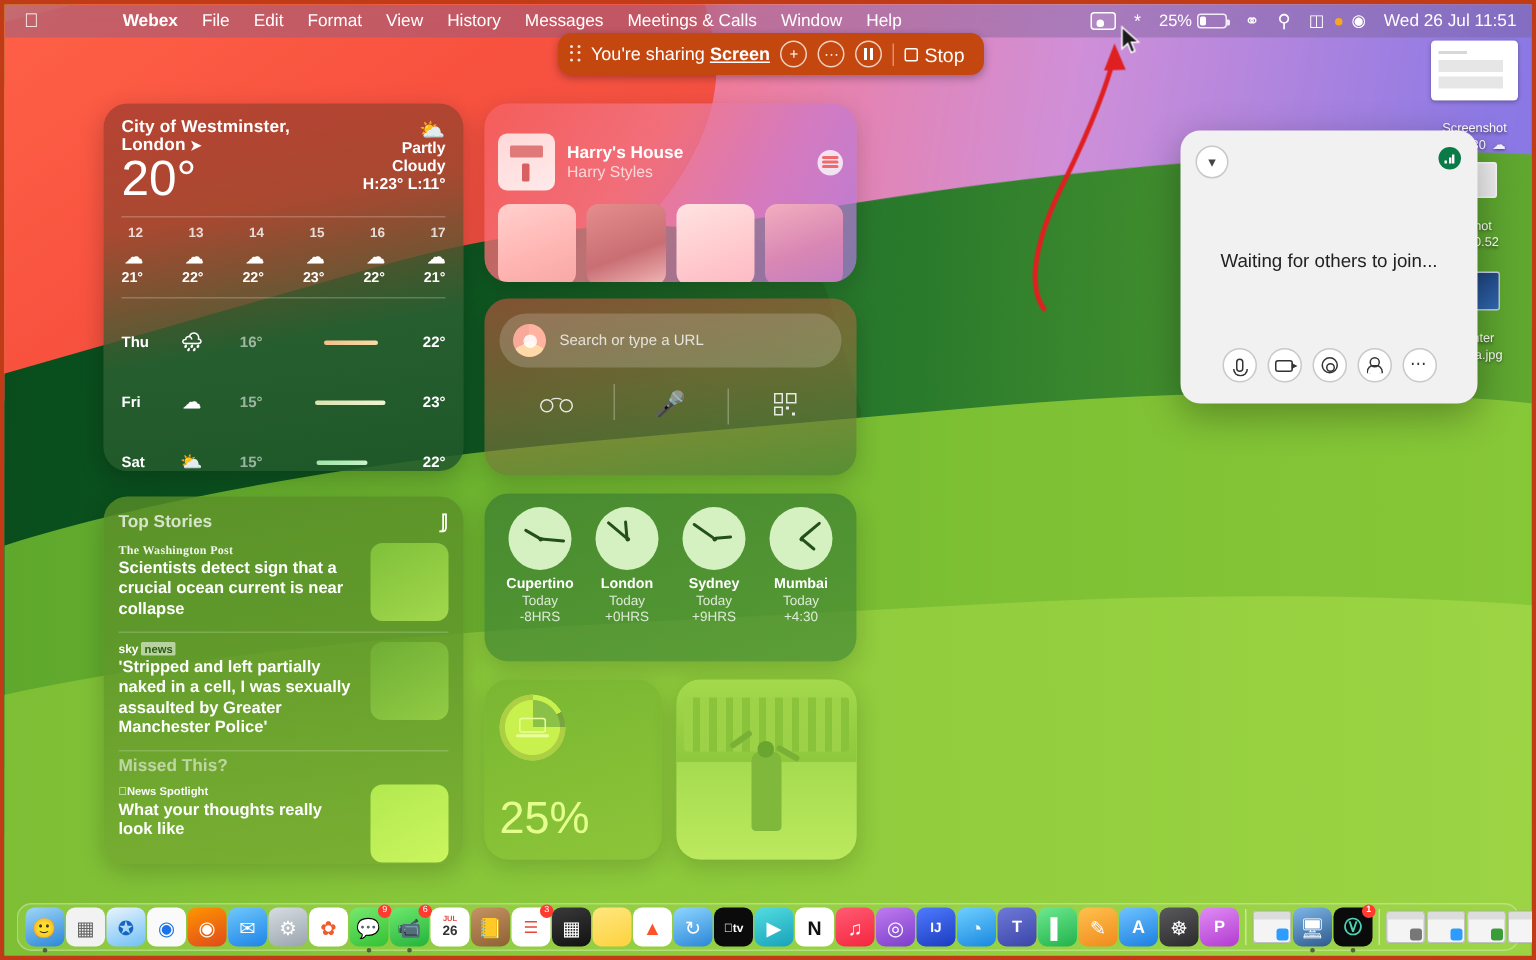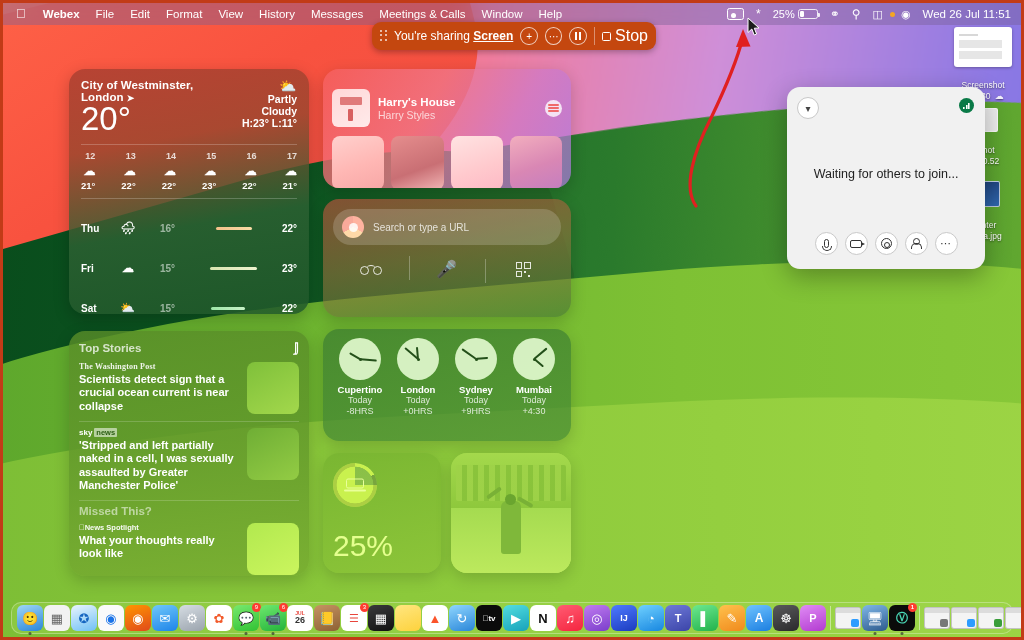--- a/index.html
+++ b/index.html
@@ -71,21 +71,21 @@
     position:absolute; left:0; right:0; top:0; height:22px;
     background:rgba(120,95,150,0.42);
     backdrop-filter:blur(14px);
     display:flex; align-items:center;
     color:#fff; font-size:11.5px;
     padding:0 8px;
     z-index:40;
   }
   .mb-left { display:flex; align-items:center; gap:0; }
   .mb-item { padding:0 8px; line-height:22px; white-space:nowrap; cursor:default; }
-  .mb-item.app { font-weight:bold; }
+  .mb-item.app { font-weight:bold;margin-left:39px; }
   .mb-apple { padding:0 9px 0 5px; font-size:13px; line-height:22px; }
   .mb-right { margin-left:auto; display:flex; align-items:center; gap:0; padding-right:2px; }
   .mb-ritem { padding:0 6px; line-height:22px; display:flex; align-items:center; }
   .mb-share-icon {
     width:17px; height:12px; border:1.6px solid #fff; border-radius:2.5px;
     position:relative; background:rgba(255,255,255,0.10);
   }
   .mb-share-icon::after{
     content:""; position:absolute; left:3px; bottom:1px;
     width:5px; height:5px; border-radius:50% 50% 40% 40%; background:#fff;
@@ -104,21 +104,21 @@
     display:flex; align-items:center; gap:7px;
     padding:0 8px; color:#fff; font-size:12px;
     box-shadow:0 2px 6px rgba(0,0,0,0.30);
     z-index:45;
   }
   .grip { width:7px; height:13px; display:grid; grid-template-columns:2px 2px; grid-template-rows:repeat(3,2px); gap:2.5px 3px; opacity:.85;}
   .grip i{ background:#fff; border-radius:50%; width:2px;height:2px; }
   .share-text { white-space:nowrap; }
   .share-text u { font-weight:bold; }
   .rnd-btn { width:18px;height:18px;border-radius:50%;border:1.2px solid rgba(255,255,255,0.75);display:flex;align-items:center;justify-content:center;font-size:10px;cursor:pointer;}
-  .stop-btn { display:flex;align-items:center;gap:4px;padding-left:7px;border-left:1px solid rgba(255,255,255,0.40);cursor:pointer;font-size:16px;}
+  .stop-btn { display:flex;align-items:center;gap:4px;padding-left:7px;border-left:1px solid rgba(255,255,255,0.40);cursor:pointer;font-size:13px;}
   .stop-sq { width:9px;height:9px;border:1.3px solid #fff;border-radius:1.5px;}
   .pause-ic{ display:flex;gap:2px;}
   .pause-ic i{ width:2px;height:8px;background:#fff;}
 
   
   .widget { position:absolute; border-radius:16px; overflow:hidden; }
 
   
   #w-weather {
     left:66px; top:66px; width:240px; height:245px;

